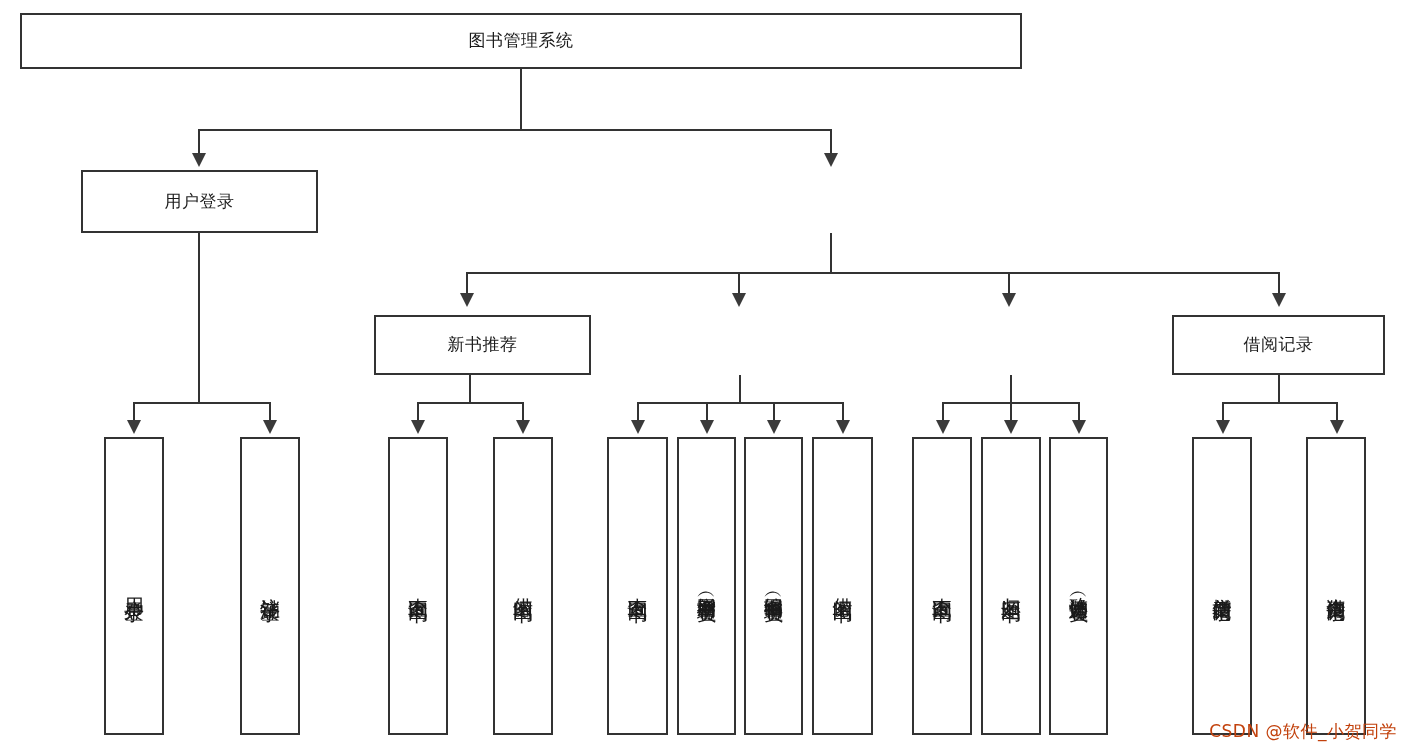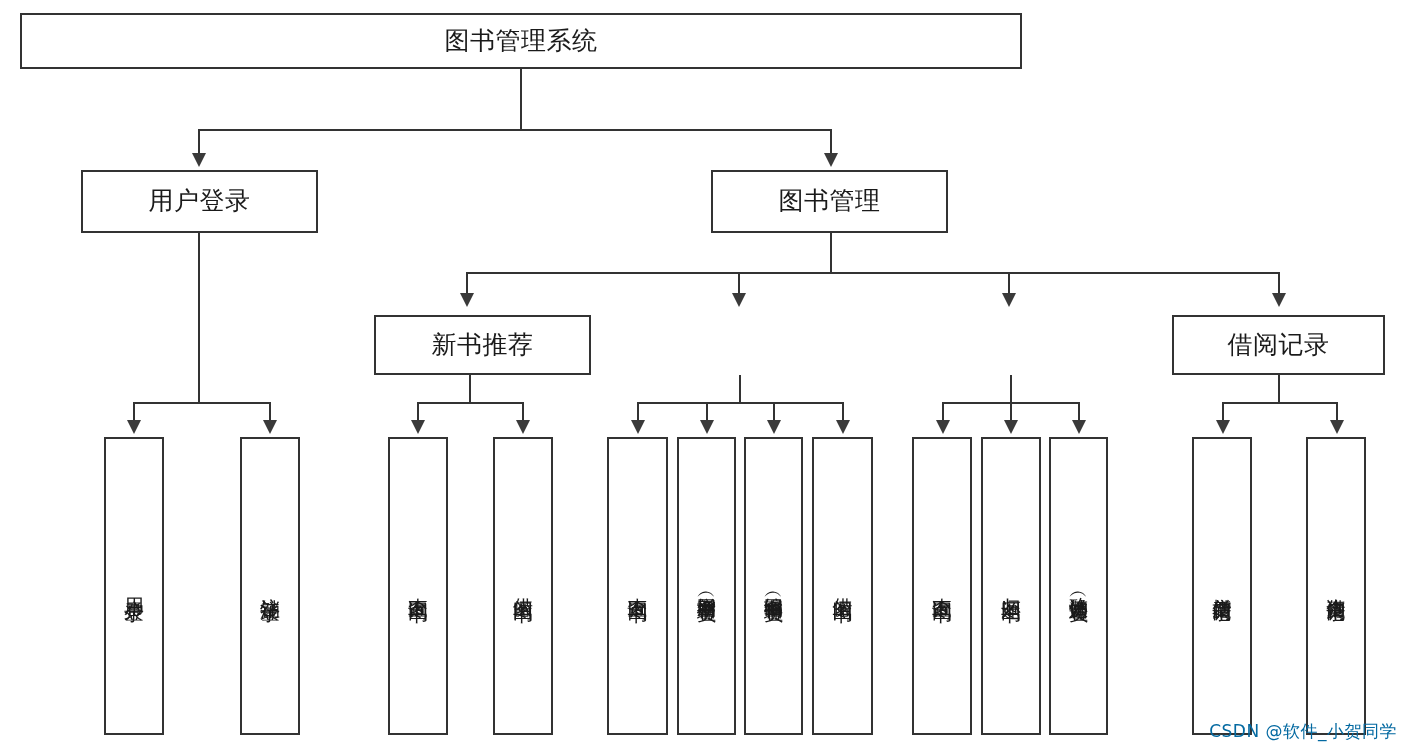--- a/index.html
+++ b/index.html
@@ -19,21 +19,21 @@
     position: absolute;
     box-sizing: border-box;
     border: 2px solid #333333;
     background: #ffffff;
     display: flex;
     align-items: center;
     justify-content: center;
     color: #1a1a1a;
   }
   .node .label {
-    font-size: 25px;
+    font-size: 17px;
     line-height: 1.15;
     letter-spacing: 0.5px;
     white-space: nowrap;
   }
   .node.leaf {
     align-items: center;
     justify-content: center;
     padding: 6px 0;
   }
   .node.leaf .label {
@@ -62,21 +62,21 @@
     height: 0;
     border-left: 7px solid transparent;
     border-right: 7px solid transparent;
     border-top: 14px solid #3a3a3a;
   }
   #watermark {
     position: absolute;
     right: 8px;
     bottom: 4px;
     font-size: 17px;
-    color: #0369a1;
+    color: #c2410c;
     letter-spacing: 0.5px;
     white-space: nowrap;
   }
 </style>
 </head>
 <body>
 
 <div id="canvas">
 
   <div class="node" style="left:20px; top:13px; width:1002px; height:56px;">
@@ -87,23 +87,20 @@
 
   <div class="edge h" style="left:198px; top:129px; width:634px;"></div>
 
   <div class="edge v" style="left:198px; top:129px; height:26px;"></div>
   <div class="arrow" style="left:192px; top:153px;"></div>
   <div class="edge v" style="left:830px; top:129px; height:26px;"></div>
   <div class="arrow" style="left:824px; top:153px;"></div>
 
   <div class="node" style="left:81px; top:170px; width:237px; height:63px;">
     <span class="label">用户登录</span>
-  </div>
-  <div class="node" style="left:711px; top:170px; width:237px; height:63px;">
-    <span class="label">图书管理</span>
   </div>
 
   <div class="edge v" style="left:198px; top:233px; height:170px;"></div>
   <div class="edge h" style="left:133px; top:402px; width:137px;"></div>
   <div class="edge v" style="left:133px; top:402px; height:18px;"></div>
   <div class="arrow" style="left:127px; top:420px;"></div>
   <div class="edge v" style="left:269px; top:402px; height:18px;"></div>
   <div class="arrow" style="left:263px; top:420px;"></div>
 
   <div class="edge v" style="left:830px; top:233px; height:40px;"></div>

